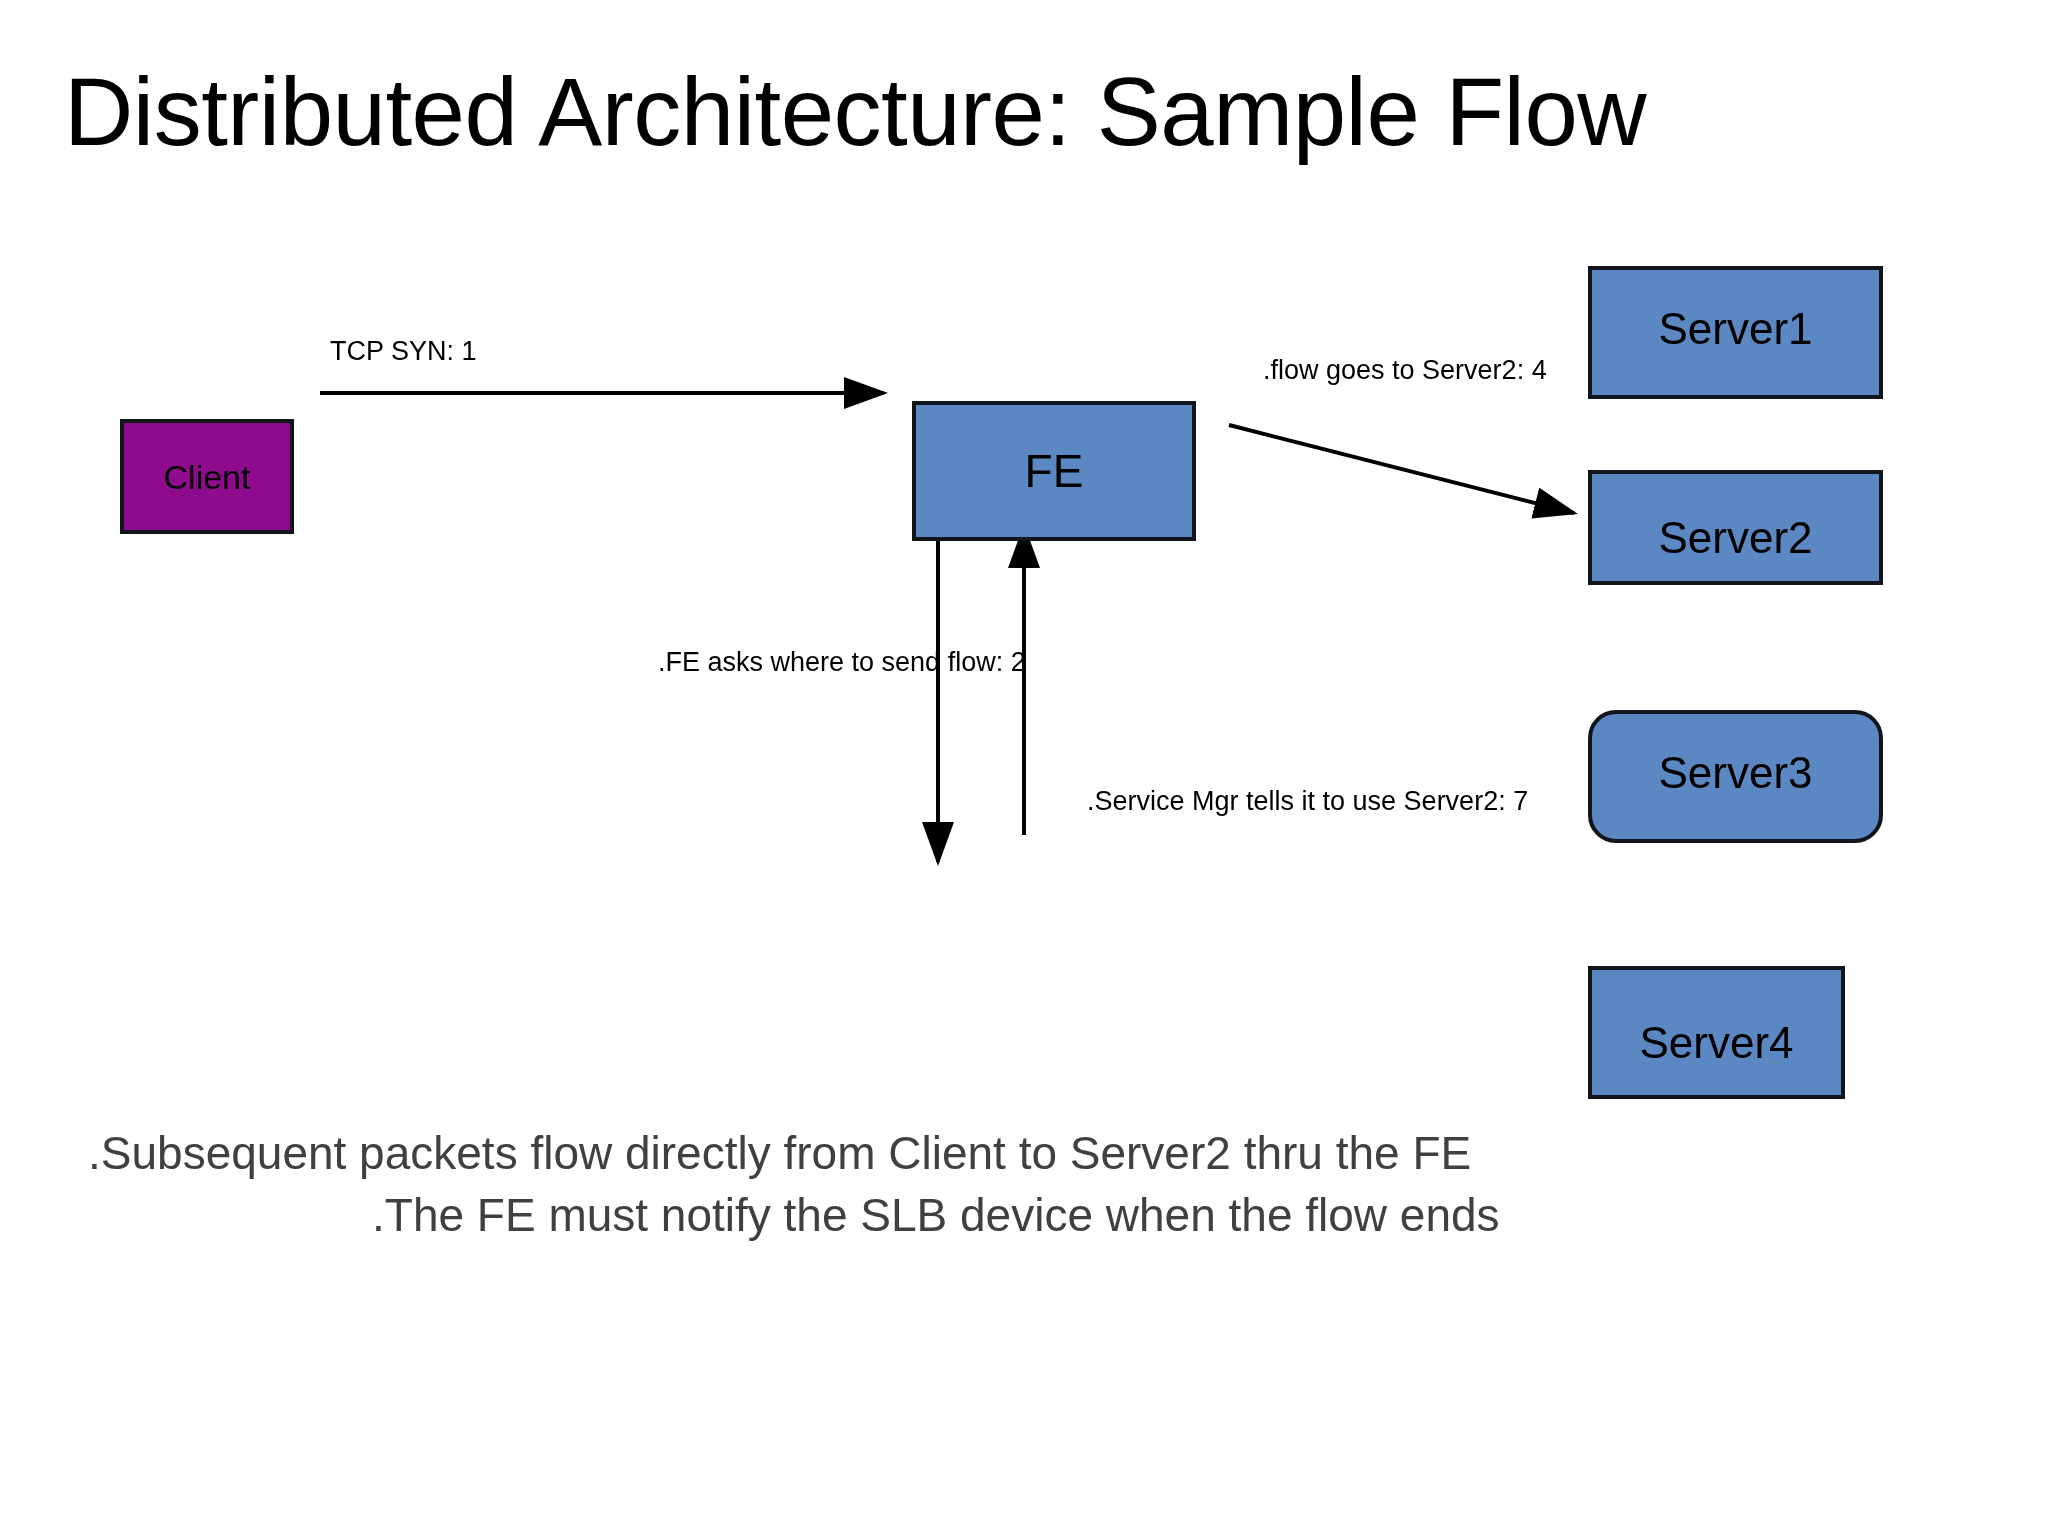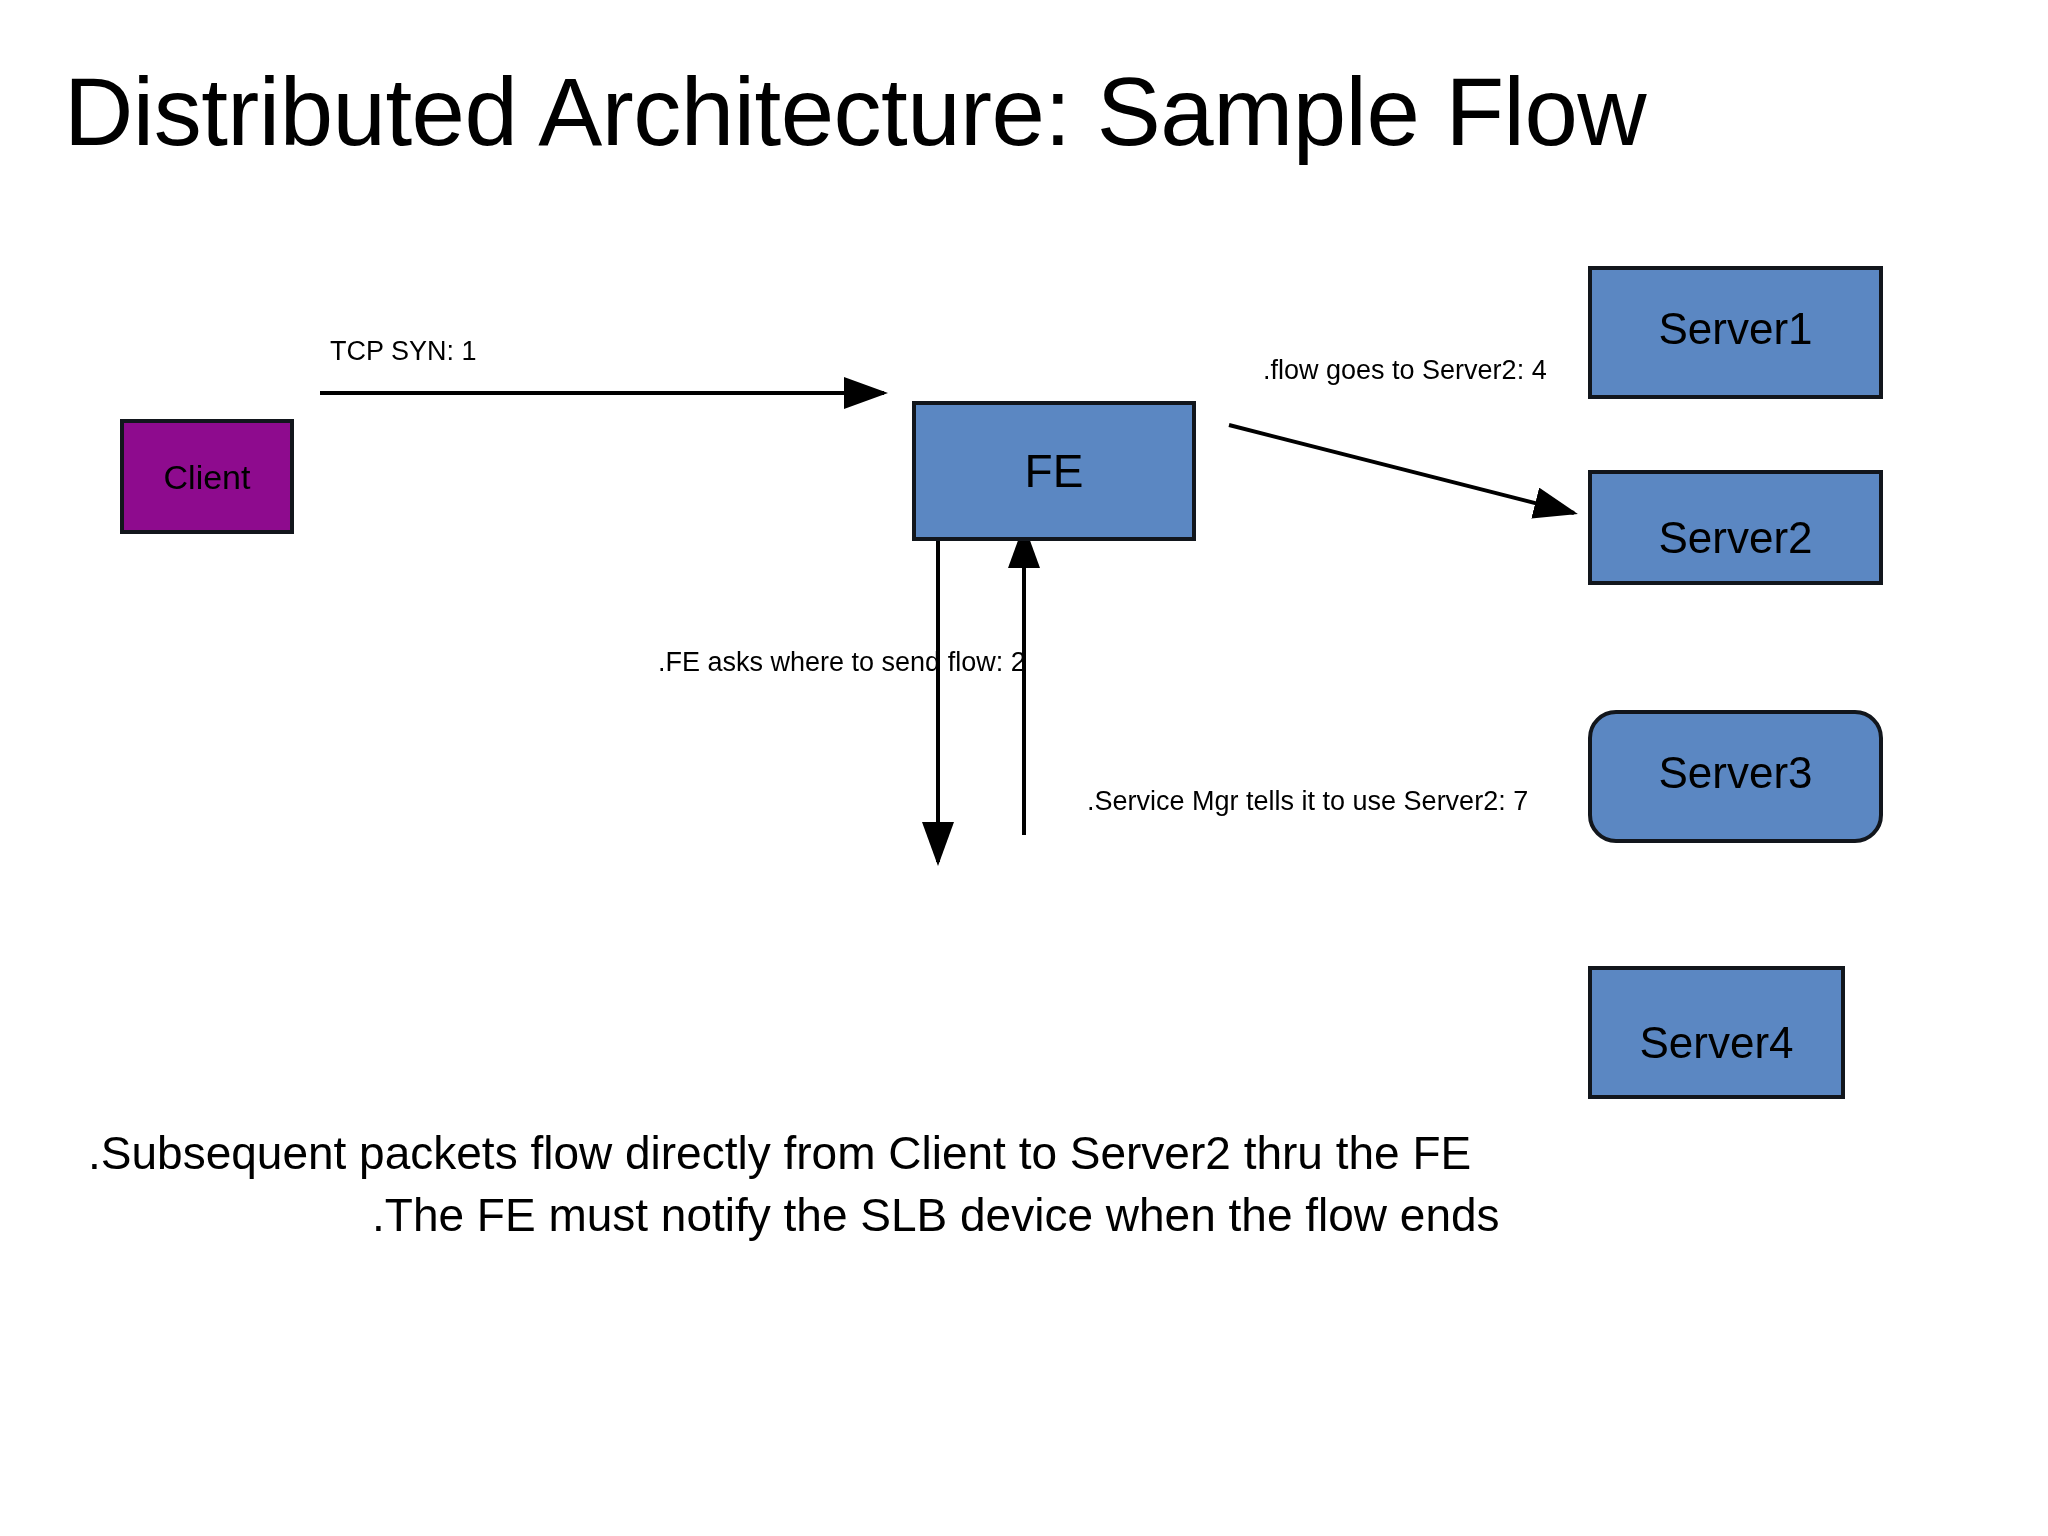--- a/index.html
+++ b/index.html
@@ -84,21 +84,21 @@
     left: 0;
     top: 0;
     width: 2048px;
     height: 1536px;
     pointer-events: none;
   }
 
   
   .note {
     position: absolute;
-    color: #000000;
+    color: #404040;
     font-size: 46px;
     line-height: 1.12;
     white-space: nowrap;
   }
   #note-line-1 { left: 88px;  top: 1128px; }
   #note-line-2 { left: 372px; top: 1190px; }
 </style>
 </head>
 <body>
 

